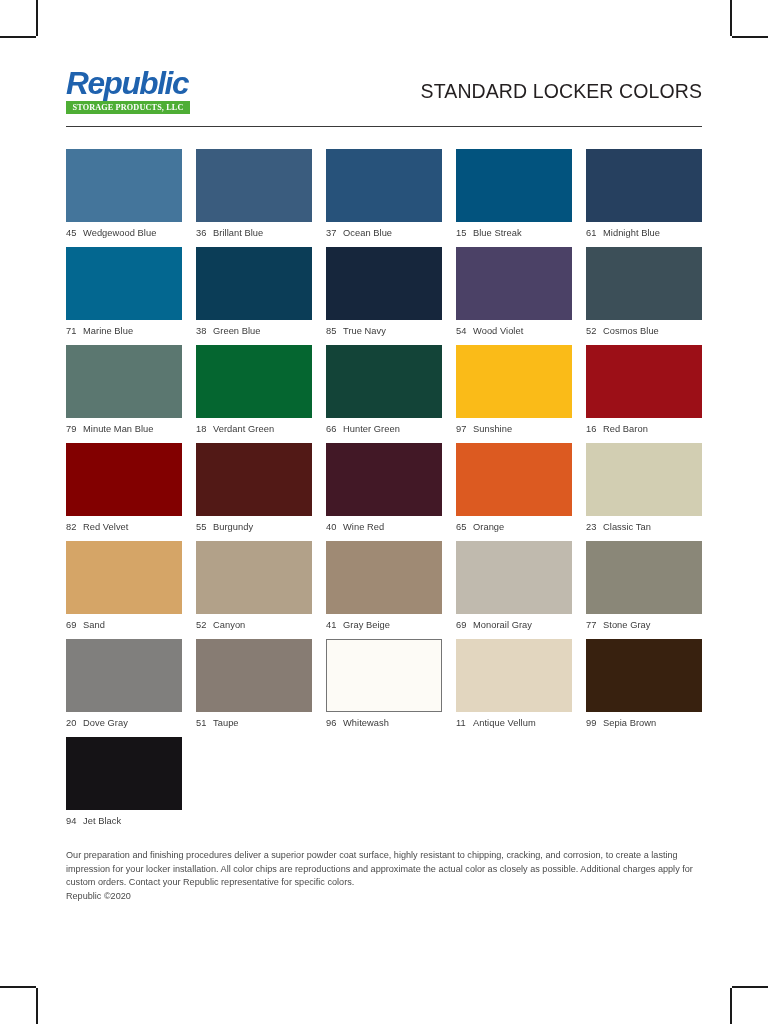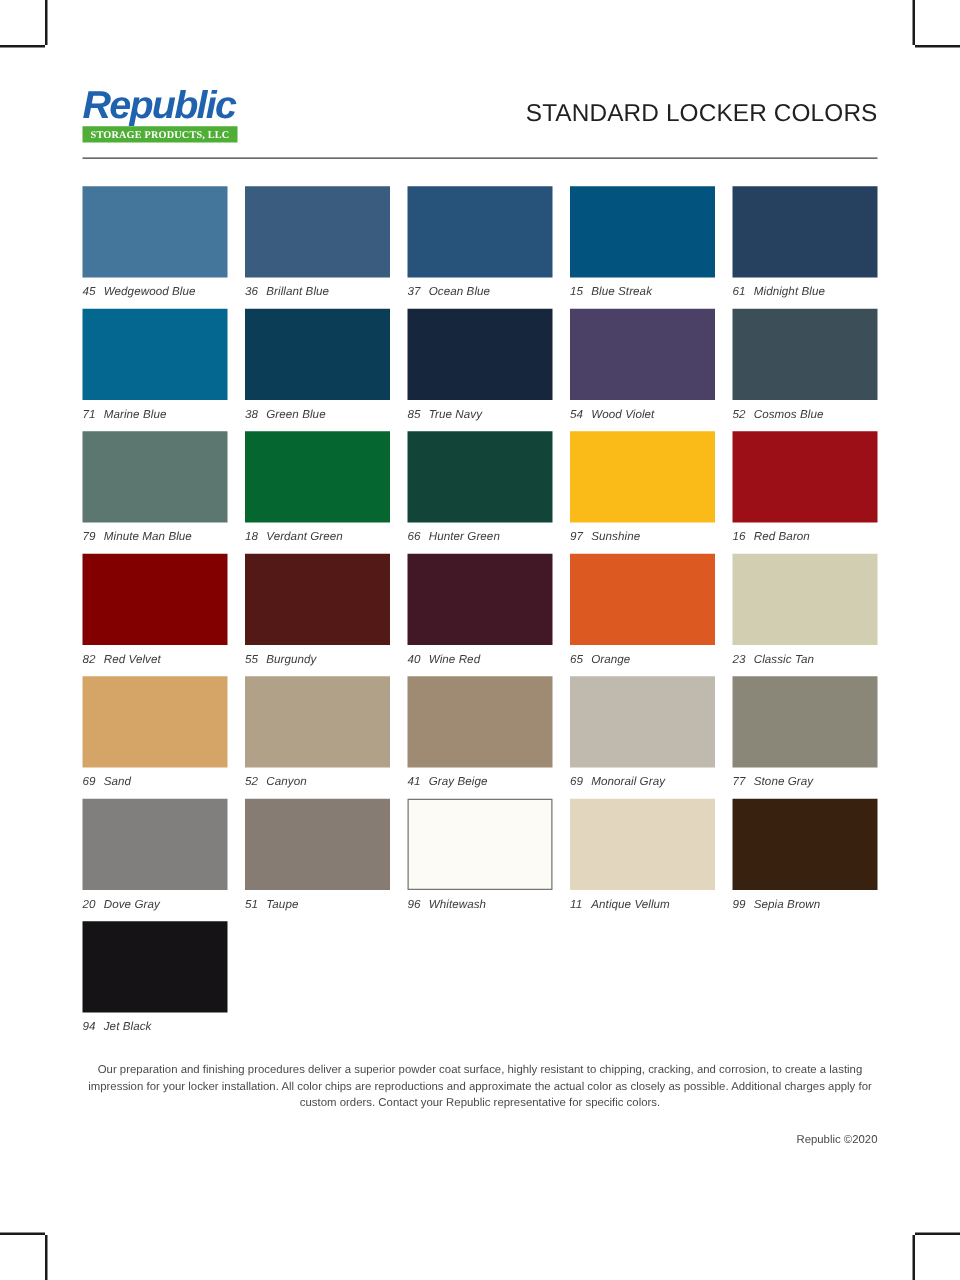--- a/index.html
+++ b/index.html
@@ -123,21 +123,20 @@
   .swatch-grid {
     margin-top: 21px;
     display: grid;
     grid-template-columns: repeat(5, 116px);
     column-gap: 14px;
     row-gap: 0;
   }
   .swatch-cell {
     width: 116px;
     margin-bottom: 9px;
-    font-style: italic;
   }
   .swatch-chip {
     width: 116px;
     height: 73px;
     display: block;
   }
   .swatch-chip.bordered {
     box-sizing: border-box;
     border: 1px solid #757575;
   }
@@ -160,27 +159,27 @@
   
   .footer {
     margin-top: 14px;
     width: 636px;
   }
   .footer-text {
     font-size: 9.1px;
     line-height: 13.6px;
     color: #4a4a4a;
     letter-spacing: 0.01px;
-    text-align: center;
+    text-align: left;
   }
   .footer-copy {
-    margin-top: 16px;
+    margin-top: 1px;
     font-size: 9.1px;
     color: #4a4a4a;
-    text-align: right;
+    text-align: left;
   }
 </style>
 </head>
 <body>
 
 <div class="crop-mark crop-tl"></div>
 <div class="crop-mark crop-tr"></div>
 <div class="crop-mark crop-bl"></div>
 <div class="crop-mark crop-br"></div>
 

